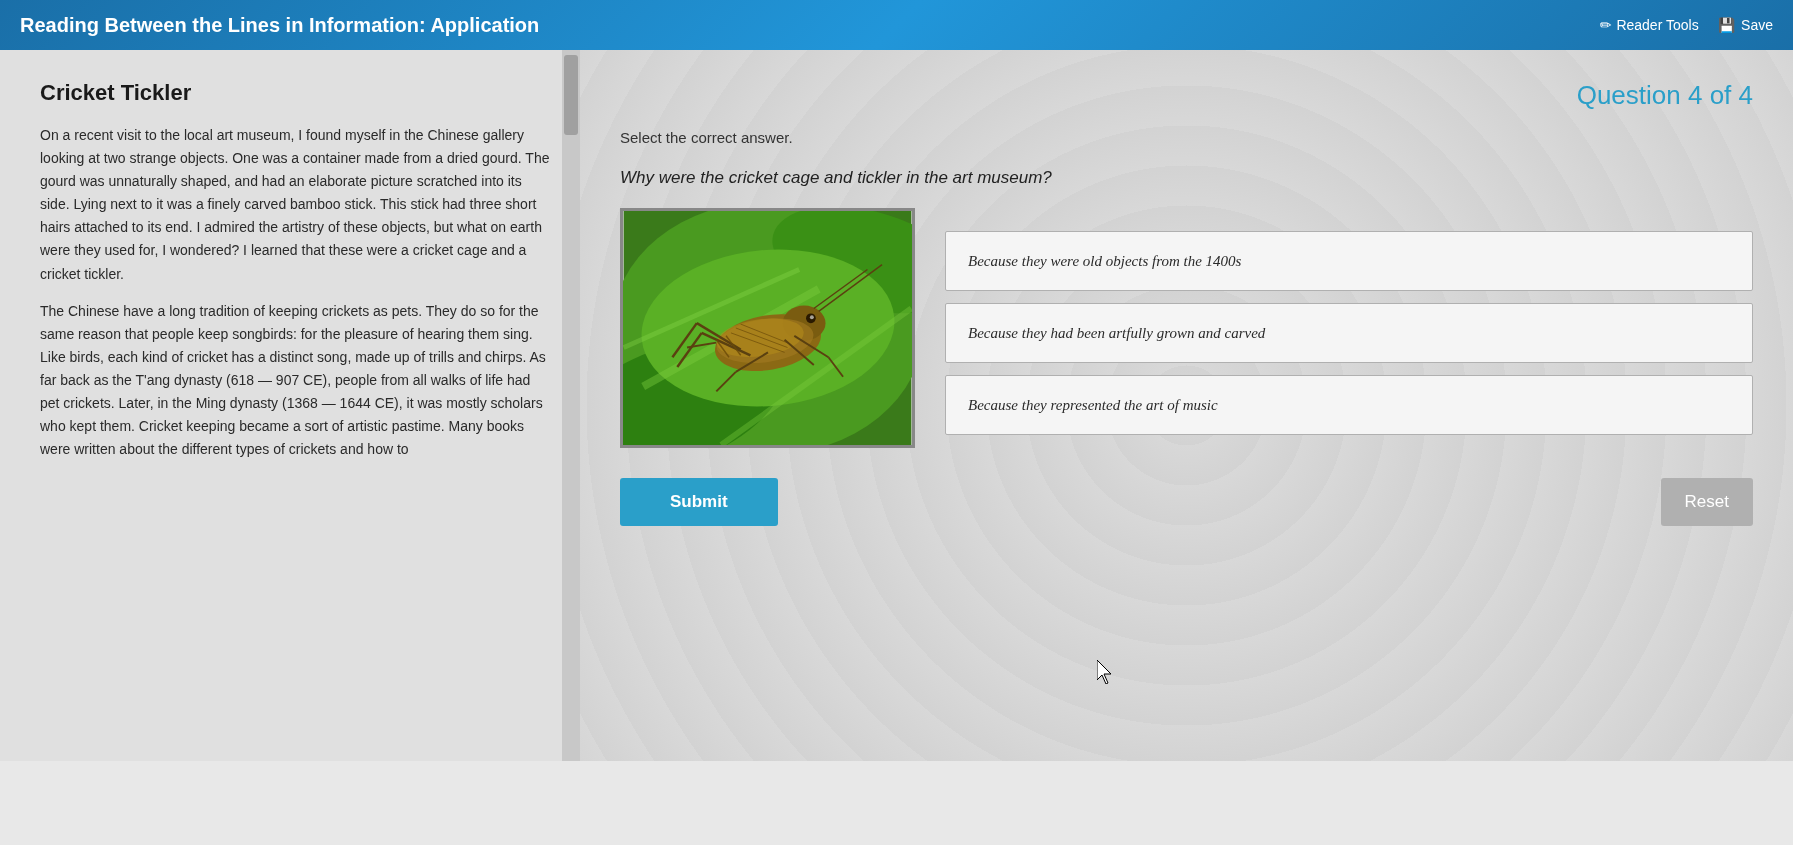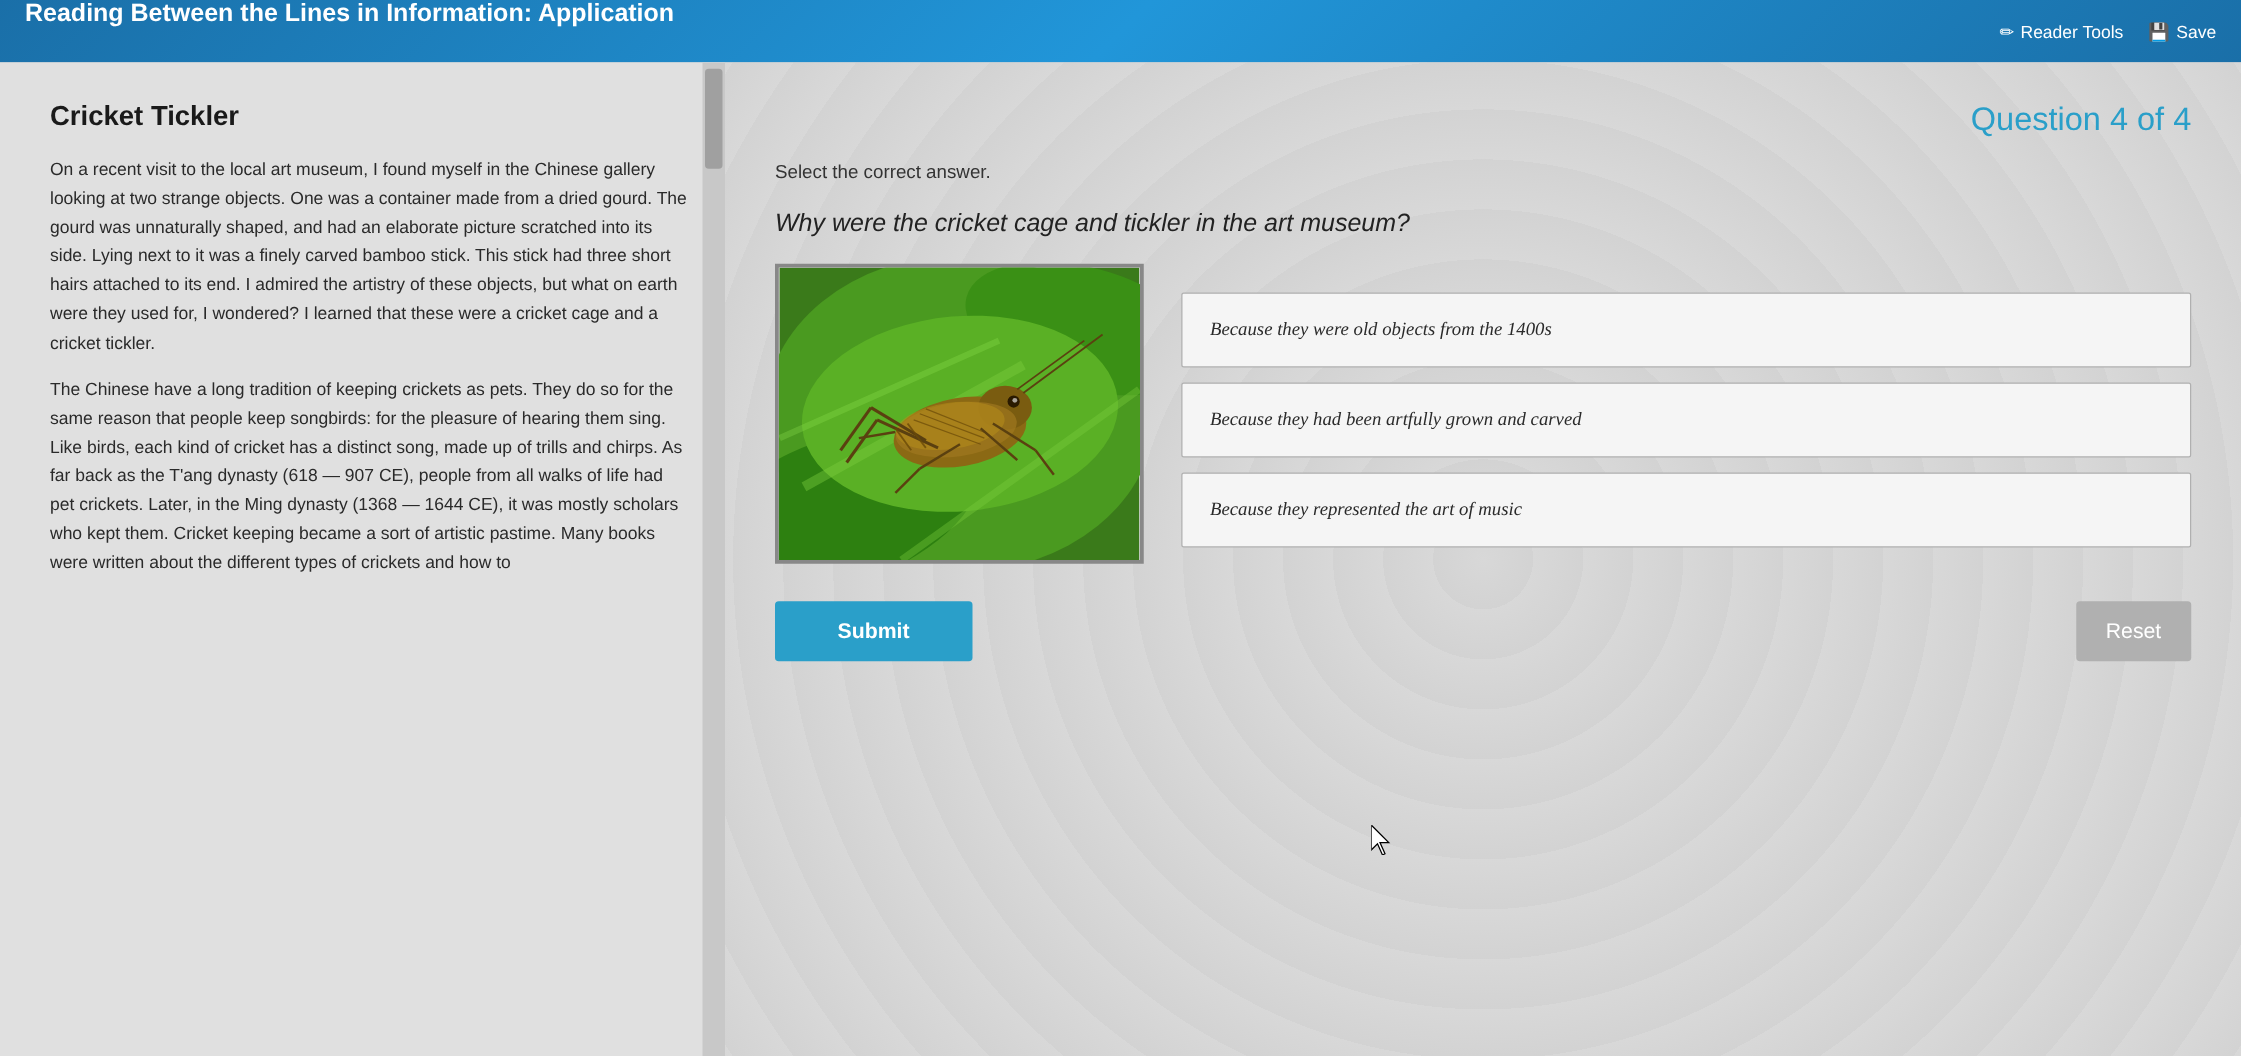--- a/index.html
+++ b/index.html
@@ -10,20 +10,21 @@
       font-family: Georgia, 'Times New Roman', serif;
       background: #e8e8e8;
     }
 
     
     #header {
       width: 100%;
       height: 50px;
       background: linear-gradient(135deg, #1a6fa8 0%, #2196d9 50%, #1a6fa8 100%);
       display: flex;
+      align-items: center;
       justify-content: space-between;
       padding: 0 20px;
     }
     #header-title {
       color: #ffffff;
       font-size: 20px;
       font-weight: bold;
       font-family: Arial, sans-serif;
     }
     #header-right {
@@ -48,21 +49,21 @@
       gap: 5px;
       cursor: pointer;
       color: #ffffff;
       font-size: 14px;
     }
 
     
     #main {
       display: flex;
       width: 100%;
-      height: 795px;
+      height: 711px;
       background: #d0d0d0;
     }
 
     
     #left-panel {
       width: 580px;
       height: 100%;
       background: #e0e0e0;
       padding: 30px 30px 30px 40px;
       overflow: hidden;
@@ -128,21 +129,21 @@
     }
 
     #instruction-text {
       font-size: 15px;
       color: #333;
       font-family: Arial, sans-serif;
       margin-bottom: 22px;
     }
 
     #question-text {
-      font-size: 20px;
+      font-size: 17px;
       color: #222;
       font-family: Arial, sans-serif;
       font-style: italic;
       margin-bottom: 20px;
     }
 
     
     #content-area {
       display: flex;
       align-items: center;

